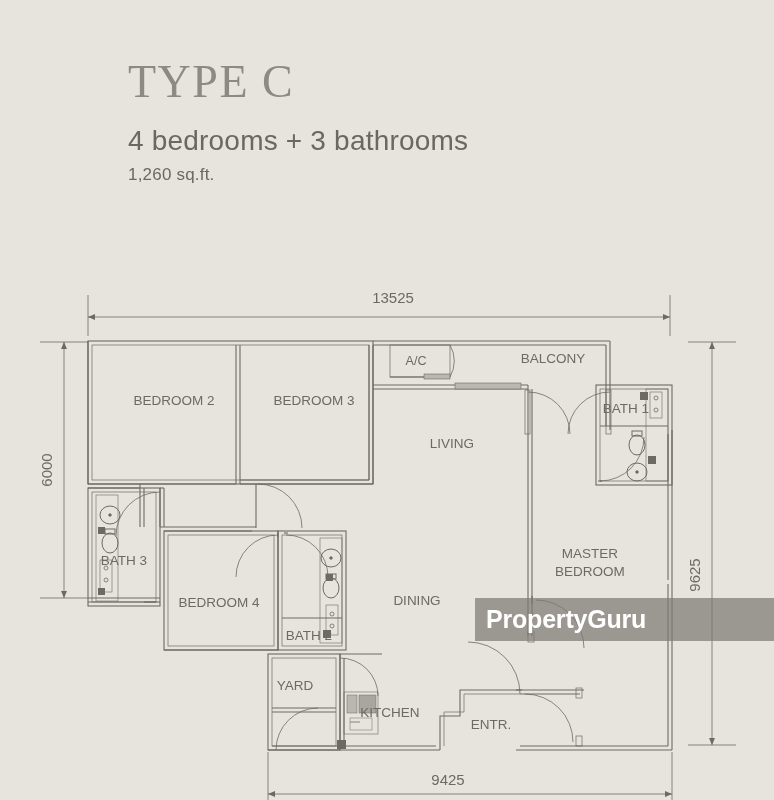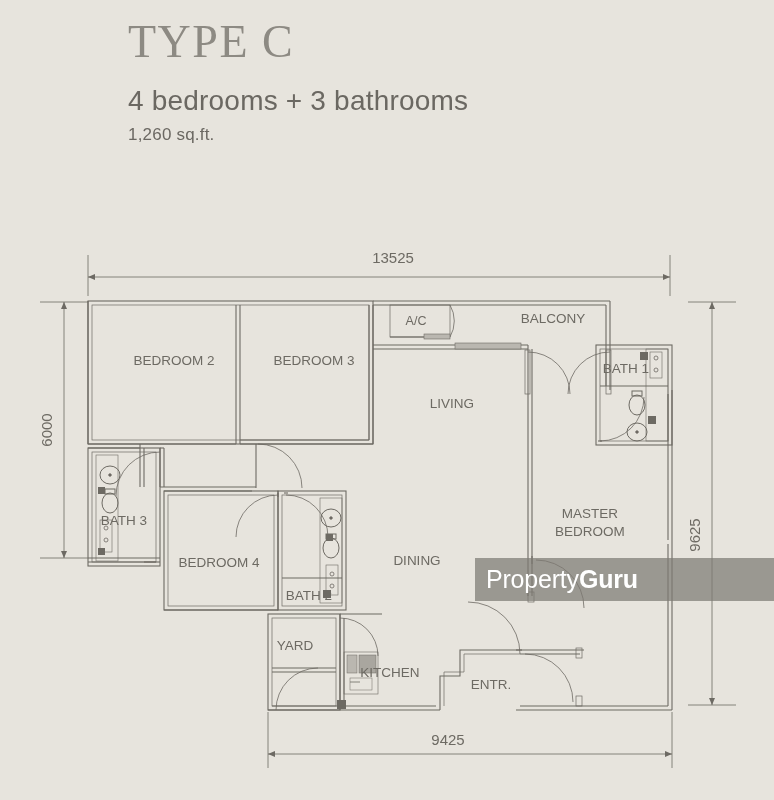--- a/index.html
+++ b/index.html
@@ -13,20 +13,21 @@
     height: 800px;
     position: relative;
     overflow: hidden;
     font-family: "Liberation Sans", sans-serif;
     color: #6d6a63;
   }
   #sheet {
     position: absolute;
     inset: 0;
     background: #e7e4dd;
+    margin-top: 40px;
   }
   
   .header {
     position: absolute;
     left: 128px;
     top: 18px;
     width: 520px;
   }
   .title {
     font-family: "Liberation Serif", serif;
@@ -63,21 +64,21 @@
     background: rgba(125,122,115,0.72);
     display: flex;
     align-items: center;
     padding-left: 11px;
     box-sizing: border-box;
     font-size: 25px;
     color: #ffffff;
     letter-spacing: -0.2px;
     white-space: nowrap;
   }
-  .wm-light { font-weight: 400; text-align: right; }
+  .wm-light { font-weight: 700; text-align: right; }
   .wm-bold  { font-weight: 700; }
   text {
     font-family: "Liberation Sans", sans-serif;
     fill: #6d6a63;
   }
 </style>
 </head>
 <body>
 
 <div id="sheet">

